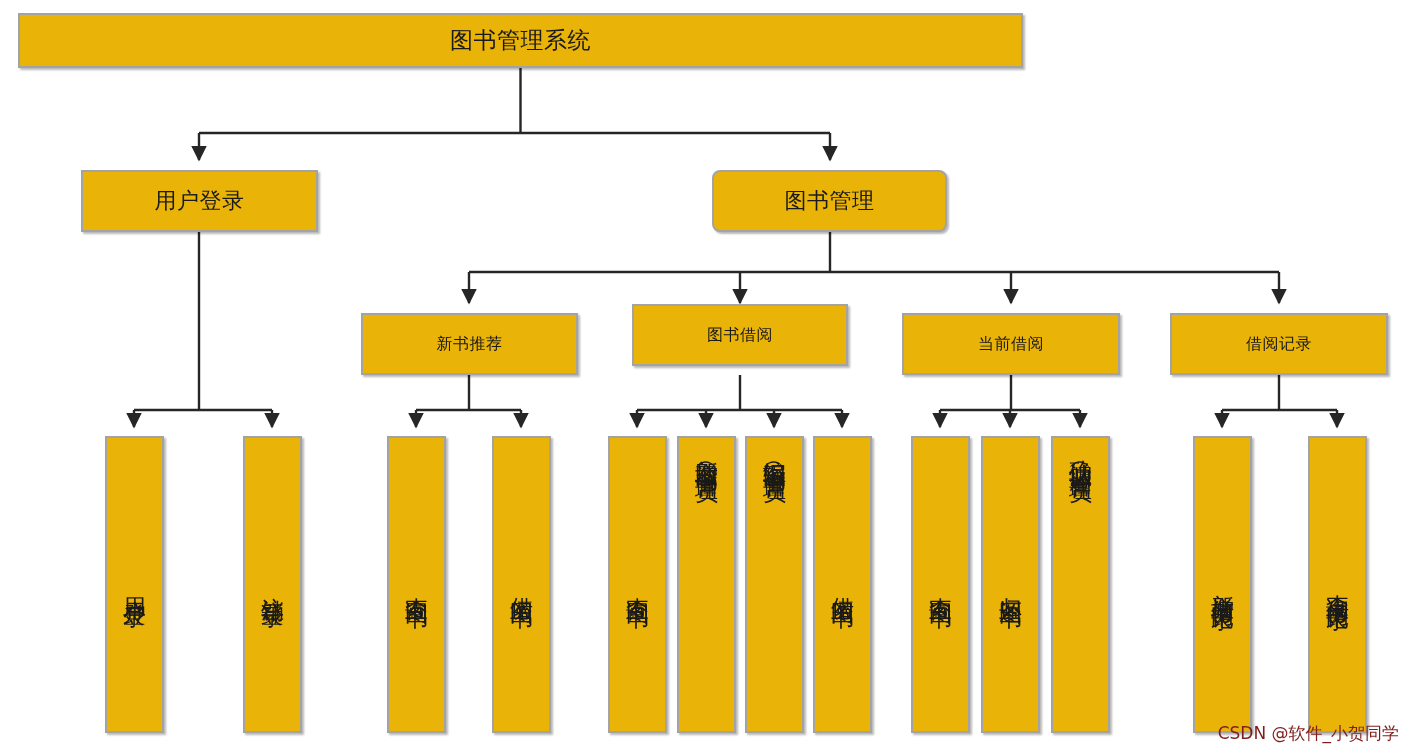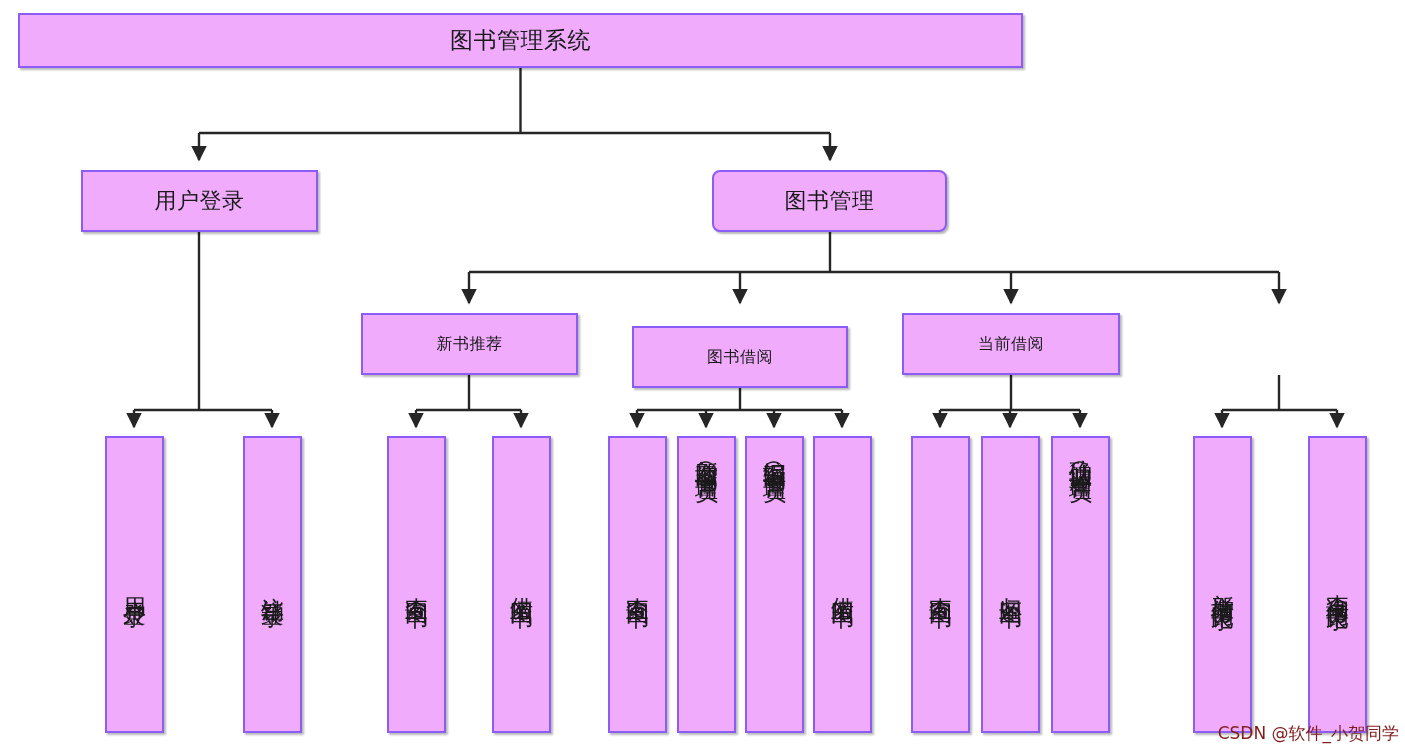--- a/index.html
+++ b/index.html
@@ -16,22 +16,22 @@
     width:1405px;height:747px;
   }
   svg#connector-layer{
     position:absolute;left:0;top:0;
     width:1405px;height:747px;
     pointer-events:none;
   }
   .node{
     position:absolute;
     box-sizing:border-box;
-    background:#f0abfc;
-    border:2px solid #8b5cf6;
+    background:#eab308;
+    border:2px solid #a3a3a3;
     box-shadow:2px 2px 2px rgba(0,0,0,0.28);
     display:flex;
     align-items:center;
     justify-content:center;
     color:#1a1a1a;
   }
   .node .label{
     display:block;
     text-align:center;
     line-height:1.12;
@@ -129,25 +129,28 @@
   <div class="node node-l2" style="left:81px;top:170px;width:237px;height:62px;">
     <span class="label">用户登录</span>
   </div>
   <div class="node node-l2" style="left:712px;top:170px;width:235px;height:62px;border-radius:8px;">
     <span class="label">图书管理</span>
   </div>
 
   <div class="node node-l3" style="left:361px;top:313px;width:217px;height:62px;">
     <span class="label">新书推荐</span>
   </div>
-  <div class="node node-l3" style="left:632px;top:326px;width:216px;height:62px;">
+  <div class="node node-l3" style="left:632px;top:304px;width:216px;height:62px;">
     <span class="label">图书借阅</span>
   </div>
   <div class="node node-l3" style="left:902px;top:313px;width:218px;height:62px;">
     <span class="label">当前借阅</span>
+  </div>
+  <div class="node node-l3" style="left:1170px;top:313px;width:218px;height:62px;">
+    <span class="label">借阅记录</span>
   </div>
 
   <div class="node node-leaf vc" style="left:105px;top:436px;width:59px;height:297px;">
     <span class="label">用户登录</span>
   </div>
   <div class="node node-leaf vc" style="left:243px;top:436px;width:59px;height:297px;">
     <span class="label">注销登录</span>
   </div>
 
   <div class="node node-leaf vc" style="left:387px;top:436px;width:59px;height:297px;">

